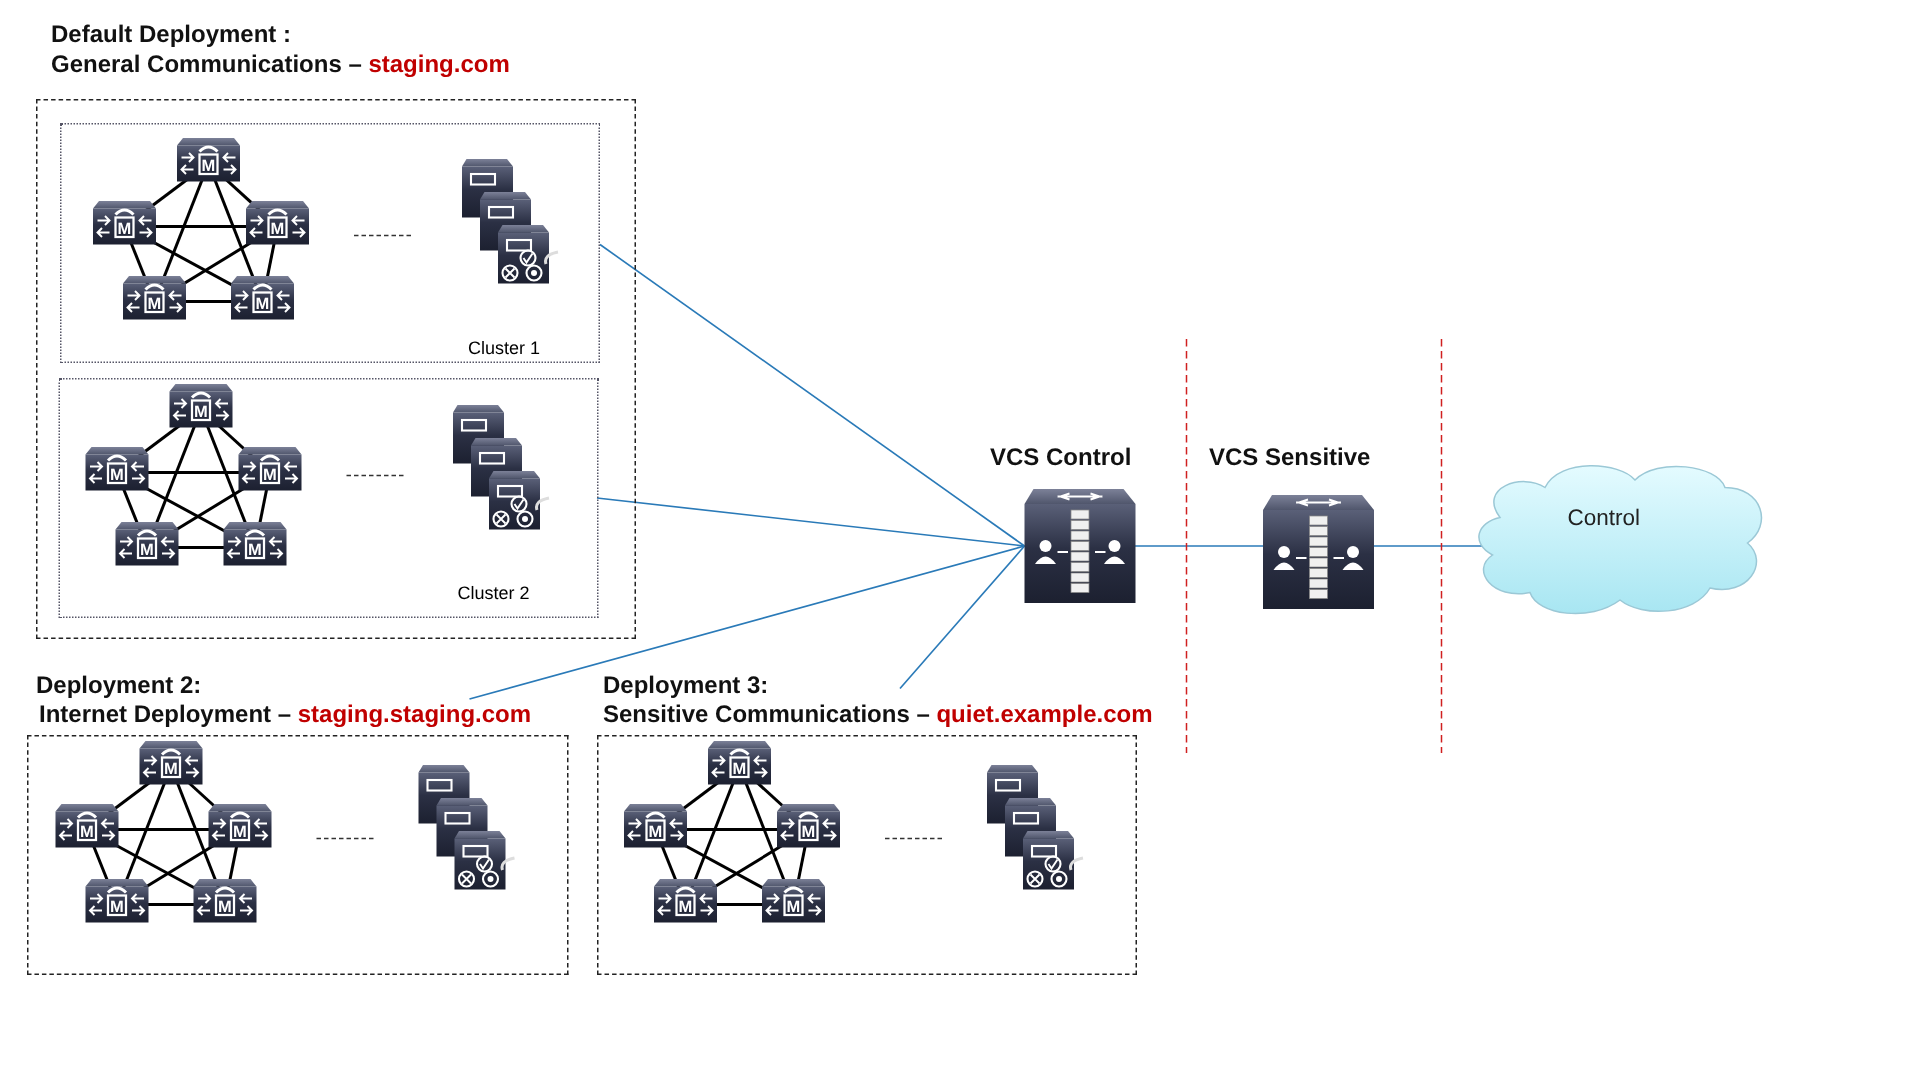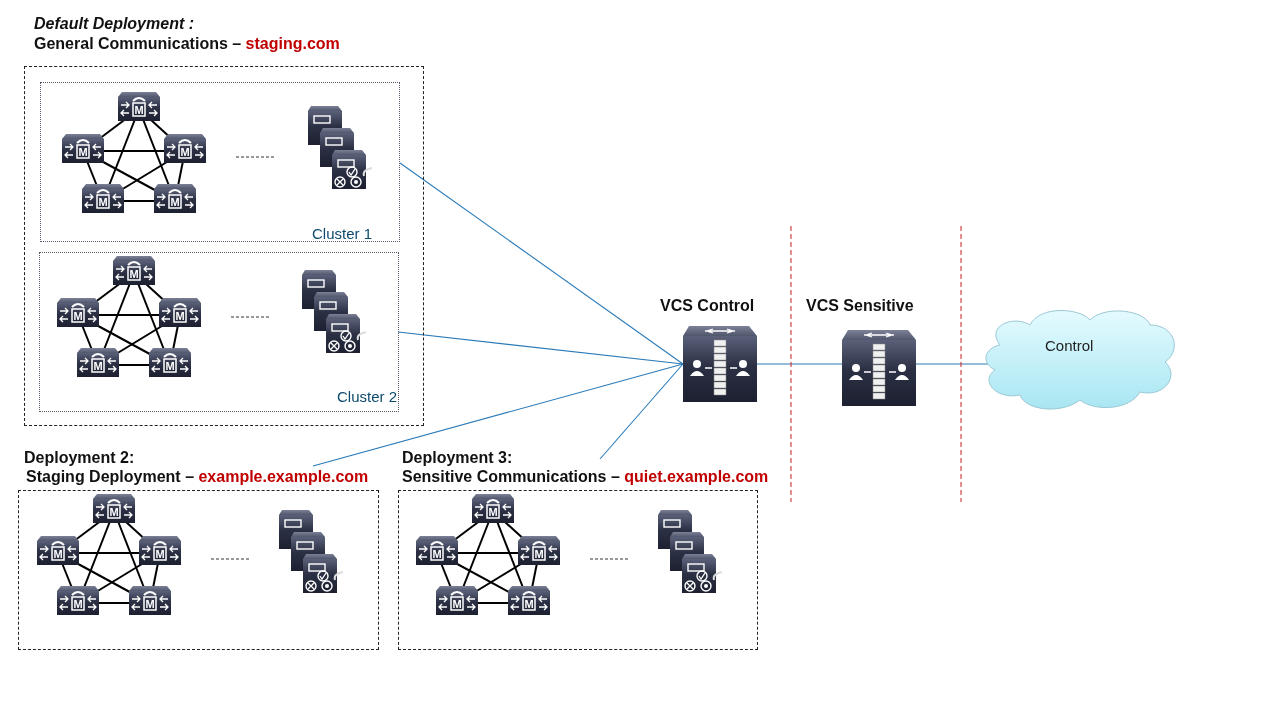--- a/index.html
+++ b/index.html
@@ -1,19 +1,19 @@
 <!DOCTYPE html>
 <html><head>
 <meta charset="utf-8">
 <style>
   html,body{margin:0;padding:0;background:#fff;}
   body{width:1285px;height:720px;position:relative;overflow:hidden;font-family:"Liberation Sans",sans-serif;}
   .label{position:absolute;font-weight:bold;font-size:16px;color:#111;line-height:20px;white-space:nowrap;}
   .domain{color:#c00000;}
-  .cluster-label{position:absolute;font-size:15px;color:#0c4a6e;}
+  .cluster-label{position:absolute;font-size:12px;color:#000000;}
   .box{position:absolute;box-sizing:border-box;}
   .dashed{border:1px dashed #222;}
   .dotted{border:1px dotted #556;}
   svg#diagram{position:absolute;left:0;top:0;}
   .node-label{position:absolute;font-weight:bold;font-size:16px;color:#111;text-align:right;}
   .cloud-label{position:absolute;font-size:15px;color:#222;}
 </style>
 </head>
 <body>
 
@@ -397,30 +397,30 @@
         <circle cx="60" cy="38" r="4" fill="#fff"></circle>
         <path d="M53 50 Q60 40 67 50 Z" fill="#fff"></path>
         <path d="M22 42 H29 M47 42 H54" stroke="#fff" stroke-width="1.3"></path>
       </g>
       <g>
         <path d="M1000 345 C985 325 1015 315 1030 325 C1040 305 1080 308 1090 320 C1105 305 1145 310 1150 325 C1175 325 1182 350 1165 362 C1180 375 1165 398 1140 392 C1130 410 1095 412 1080 400 C1060 415 1025 410 1020 395 C995 400 980 380 995 370 C980 362 985 348 1000 345 Z" fill="url(#cloudGrad)" stroke="#9bc8d6" stroke-width="1"></path>
       </g>
     </g>
 </svg>
 
-<div class="label" style="left:34px;top:14px;font-style:italic;">Default Deployment :</div>
+<div class="label" style="left:34px;top:14px;">Default Deployment :</div>
 <div class="label" style="left:34px;top:34px;"><span>General Communications – </span><span class="domain">staging.com</span></div>
 <div class="box dashed" style="left:24px;top:66px;width:400px;height:360px;"></div>
 <div class="box dotted" style="left:40px;top:82px;width:360px;height:160px;"></div>
 <div class="cluster-label" style="left:312px;top:225px;">Cluster 1</div>
 <div class="box dotted" style="left:39px;top:252px;width:360px;height:160px;"></div>
-<div class="cluster-label" style="left:305px;top:388px;margin-left:32px;">Cluster 2</div>
+<div class="cluster-label" style="left:305px;top:388px;">Cluster 2</div>
 
 <div class="label" style="left:24px;top:448px;">Deployment 2:</div>
-<div class="label" style="left:26px;top:467px;"><span>Staging  Deployment – </span><span class="domain">example.example.com</span></div>
+<div class="label" style="left:26px;top:467px;"><span>Internet  Deployment – </span><span class="domain">staging.staging.com</span></div>
 <div class="box dashed" style="left:18px;top:490px;width:361px;height:160px;"></div>
 
 <div class="label" style="left:402px;top:448px;">Deployment 3:</div>
 <div class="label" style="left:402px;top:467px;"><span>Sensitive Communications – </span><span class="domain">quiet.example.com</span></div>
 <div class="box dashed" style="left:398px;top:490px;width:360px;height:160px;"></div>
 
 <div class="node-label" style="left:660px;top:297px;">VCS Control</div>
 <div class="node-label" style="left:806px;top:297px;">VCS Sensitive</div>
 <div class="cloud-label" style="left:1045px;top:337px;">Control</div>
 

